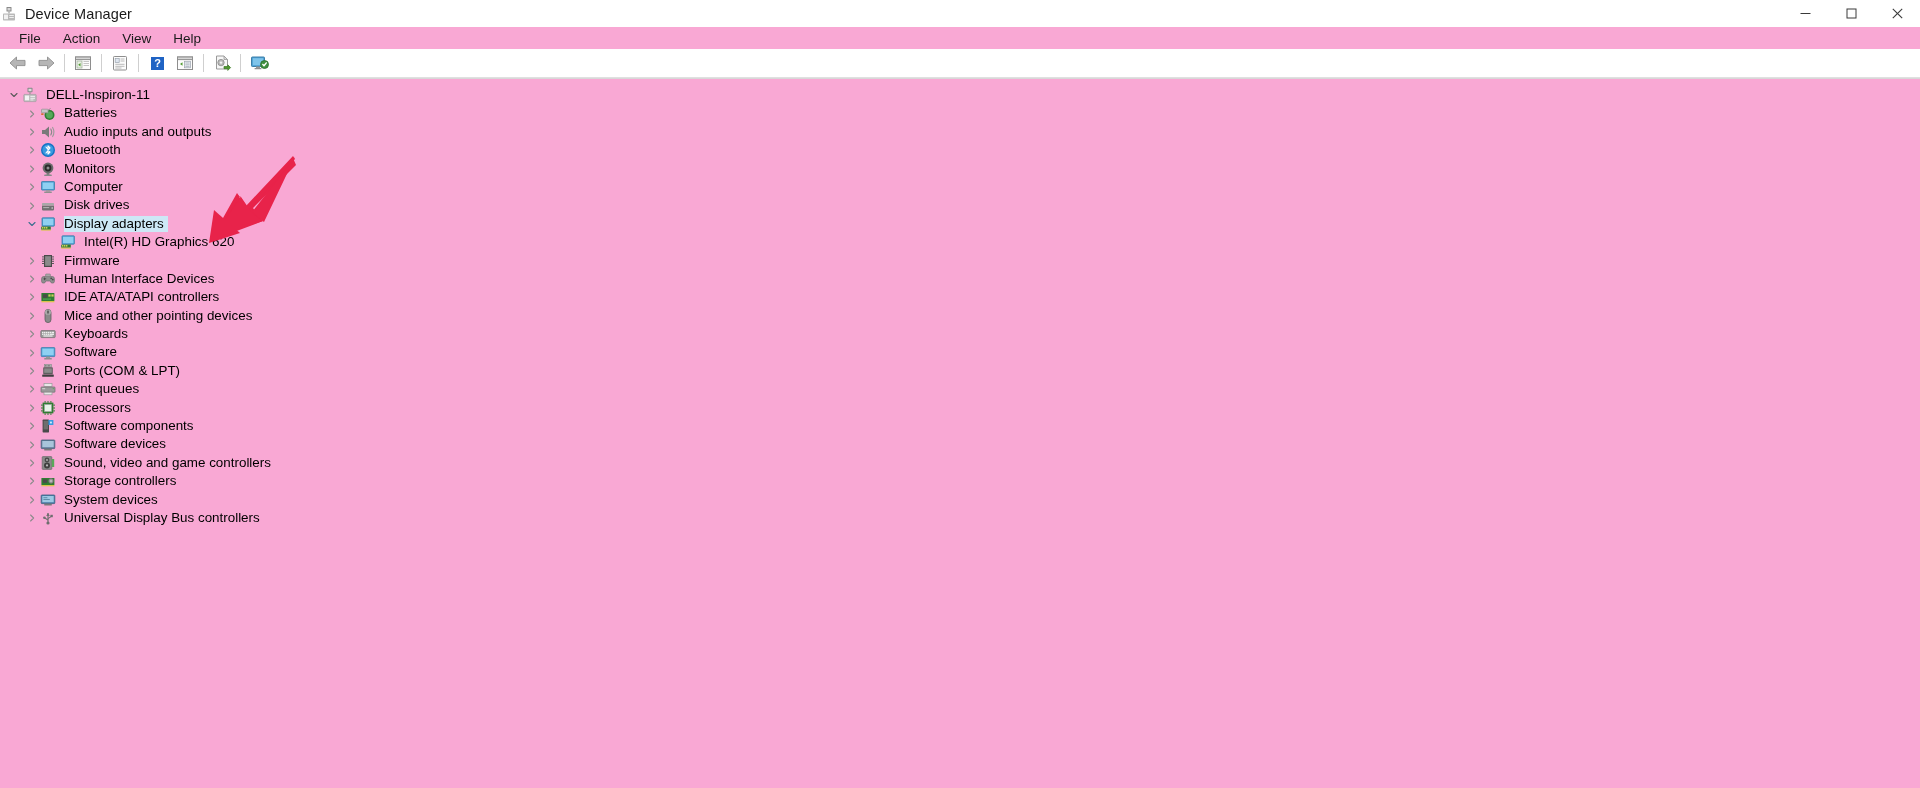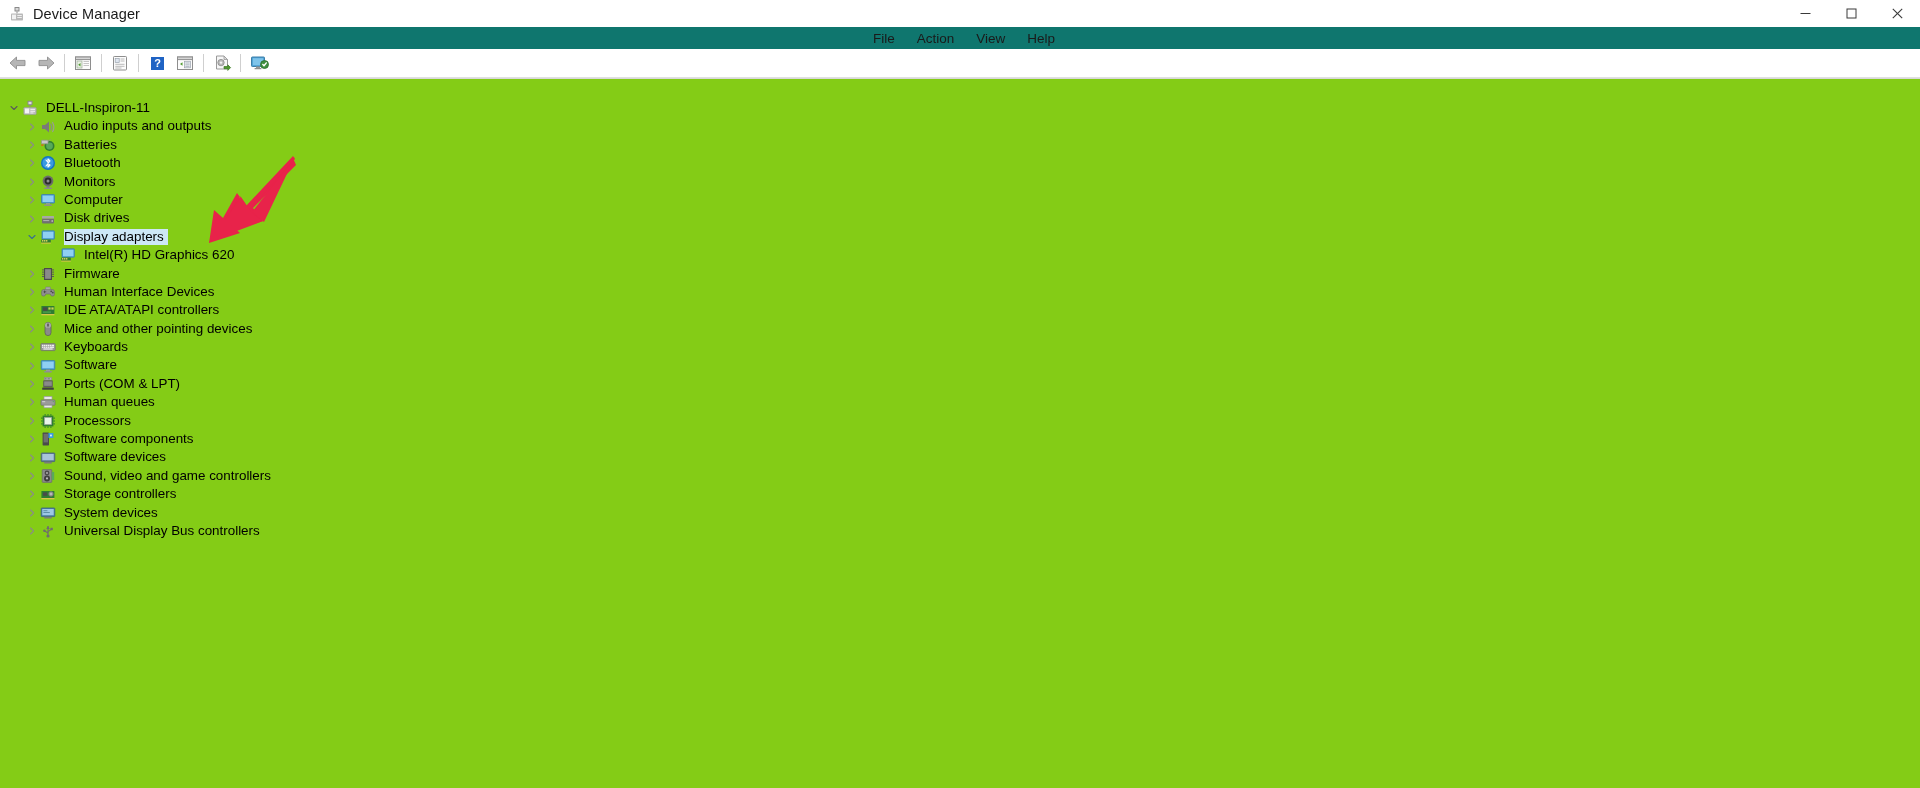--- a/index.html
+++ b/index.html
@@ -20,21 +20,21 @@
   .titlebar {
     height: 27px;
     background: #ffffff;
     display: flex;
     align-items: center;
     position: relative;
   }
   .titlebar-left {
     display: flex;
     align-items: center;
-    padding-left: 9px;
+    padding-left: 1px;
     gap: 8px;
   }
   .app-icon {
     width: 16px;
     height: 16px;
     position: relative;
     flex: 0 0 auto;
   }
   .title-text {
     font-size: 14.5px;
@@ -54,26 +54,25 @@
     height: 27px;
     display: flex;
     align-items: center;
     justify-content: center;
   }
   .caption-btn svg { display: block; }
 
   
   .menubar {
     height: 22px;
-    background: #0f766e;
+    background: #f9a8d4;
     display: flex;
     align-items: center;
     padding-left: 8px;
     gap: 0px;
-    justify-content: center;
   }
   .menu-item {
     font-size: 13.5px;
     color: #1a1a1a;
     padding: 2px 11px;
     white-space: nowrap;
   }
 
   
   .toolbar {
@@ -101,23 +100,23 @@
   }
   .tb-btn svg { display: block; }
 
   
   .tree-panel {
     position: absolute;
     left: 0;
     top: 78px;
     right: 0;
     bottom: 0;
-    background: #84cc16;
+    background: #f9a8d4;
     border-top: 1px solid #d8d8d8;
-    padding-top: 20px;
+    padding-top: 7px;
     overflow: hidden;
   }
   .row {
     height: 18.4px;
     display: flex;
     align-items: center;
     white-space: nowrap;
     position: relative;
   }
   .twisty {
@@ -328,47 +327,47 @@
   </div>
 
   <div class="row lvl1">
     <span class="twisty">
       <svg width="10" height="10" viewBox="0 0 10 10">
         <path d="M3.6 2 L6.6 5 L3.6 8" fill="none" stroke="#8a8a8a" stroke-width="1.1" stroke-linecap="round" stroke-linejoin="round"></path>
       </svg>
     </span>
     <span class="node-icon">
       <svg width="16" height="16" viewBox="0 0 16 16">
-        <path d="M2 6 L5 6 L9 2.5 L9 13.5 L5 10 L2 10 Z" fill="#7a7a7a"></path>
-        <path d="M10.8 5 Q12.6 8 10.8 11" stroke="#8a8a8a" stroke-width="1.1" fill="none" stroke-linecap="round"></path>
-        <path d="M12.6 3.4 Q15.2 8 12.6 12.6" stroke="#9a9a9a" stroke-width="1.1" fill="none" stroke-linecap="round"></path>
-      </svg>
-    </span>
-    <span class="label-wrap">
-      <span class="node-label">Audio inputs and outputs</span>
-    </span>
-  </div>
-
-  <div class="row lvl1">
-    <span class="twisty">
-      <svg width="10" height="10" viewBox="0 0 10 10">
-        <path d="M3.6 2 L6.6 5 L3.6 8" fill="none" stroke="#8a8a8a" stroke-width="1.1" stroke-linecap="round" stroke-linejoin="round"></path>
-      </svg>
-    </span>
-    <span class="node-icon">
-      <svg width="16" height="16" viewBox="0 0 16 16">
         <circle cx="9.5" cy="9" r="5" fill="#2f7d32"></circle>
         <circle cx="9.5" cy="9" r="3.4" fill="#57a95a"></circle>
         <rect x="1.5" y="3.2" width="6.5" height="3.6" rx="0.6" fill="#c7c7c7" stroke="#8f8f8f" stroke-width="0.7"></rect>
         <path d="M8 4.3 L10.5 2.5" stroke="#8f8f8f" stroke-width="1"></path>
         <rect x="1.2" y="7.4" width="2.3" height="1.5" fill="#d2691e"></rect>
       </svg>
     </span>
     <span class="label-wrap">
       <span class="node-label">Batteries</span>
+    </span>
+  </div>
+
+  <div class="row lvl1">
+    <span class="twisty">
+      <svg width="10" height="10" viewBox="0 0 10 10">
+        <path d="M3.6 2 L6.6 5 L3.6 8" fill="none" stroke="#8a8a8a" stroke-width="1.1" stroke-linecap="round" stroke-linejoin="round"></path>
+      </svg>
+    </span>
+    <span class="node-icon">
+      <svg width="16" height="16" viewBox="0 0 16 16">
+        <path d="M2 6 L5 6 L9 2.5 L9 13.5 L5 10 L2 10 Z" fill="#7a7a7a"></path>
+        <path d="M10.8 5 Q12.6 8 10.8 11" stroke="#8a8a8a" stroke-width="1.1" fill="none" stroke-linecap="round"></path>
+        <path d="M12.6 3.4 Q15.2 8 12.6 12.6" stroke="#9a9a9a" stroke-width="1.1" fill="none" stroke-linecap="round"></path>
+      </svg>
+    </span>
+    <span class="label-wrap">
+      <span class="node-label">Audio inputs and outputs</span>
     </span>
   </div>
 
   <div class="row lvl1">
     <span class="twisty">
       <svg width="10" height="10" viewBox="0 0 10 10">
         <path d="M3.6 2 L6.6 5 L3.6 8" fill="none" stroke="#8a8a8a" stroke-width="1.1" stroke-linecap="round" stroke-linejoin="round"></path>
       </svg>
     </span>
     <span class="node-icon">
@@ -652,21 +651,21 @@
     <span class="node-icon">
       <svg width="16" height="16" viewBox="0 0 16 16">
         <rect x="4" y="2.4" width="8" height="3" fill="#e8e8e8" stroke="#9a9a9a" stroke-width="0.7"></rect>
         <path d="M1.6 6 L14.4 6 Q15 6 15 6.8 L15 10.6 Q15 11.2 14.4 11.2 L1.6 11.2 Q1 11.2 1 10.6 L1 6.8 Q1 6 1.6 6 Z" fill="#9a9a9a" stroke="#6e6e6e" stroke-width="0.7"></path>
         <rect x="2.2" y="7.2" width="3" height="1" fill="#d8d8d8"></rect>
         <circle cx="13.3" cy="7.6" r="0.7" fill="#5aa85a"></circle>
         <rect x="4" y="11.2" width="8" height="2.6" fill="#e8e8e8" stroke="#9a9a9a" stroke-width="0.7"></rect>
       </svg>
     </span>
     <span class="label-wrap">
-      <span class="node-label">Human queues</span>
+      <span class="node-label">Print queues</span>
     </span>
   </div>
 
   <div class="row lvl1">
     <span class="twisty">
       <svg width="10" height="10" viewBox="0 0 10 10">
         <path d="M3.6 2 L6.6 5 L3.6 8" fill="none" stroke="#8a8a8a" stroke-width="1.1" stroke-linecap="round" stroke-linejoin="round"></path>
       </svg>
     </span>
     <span class="node-icon">

